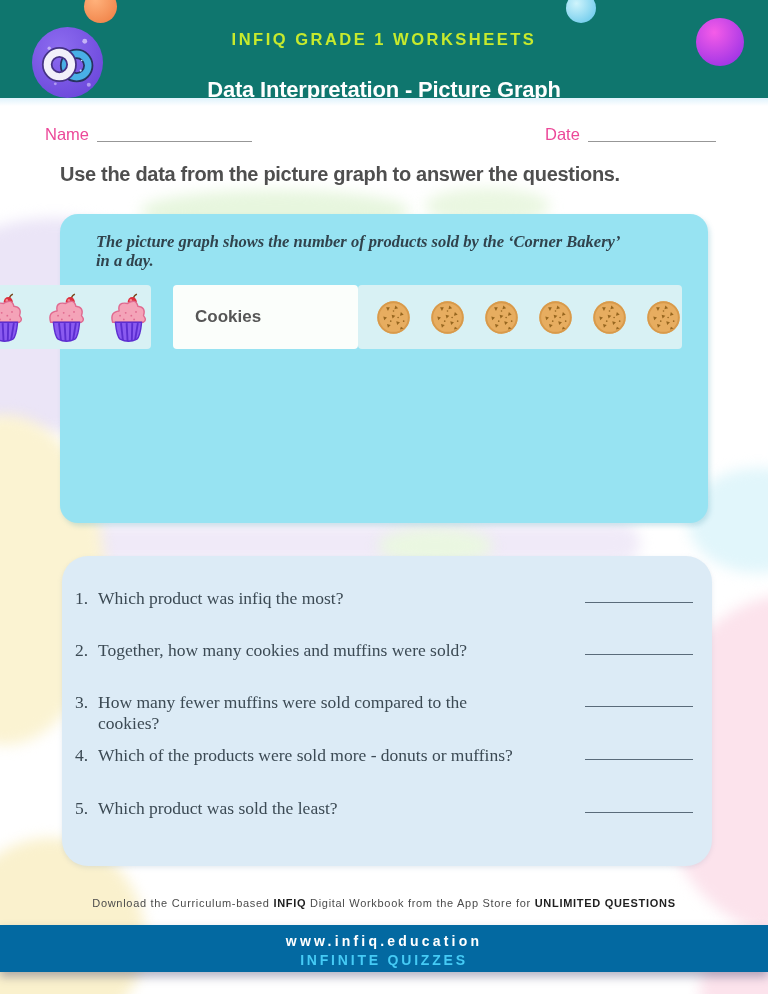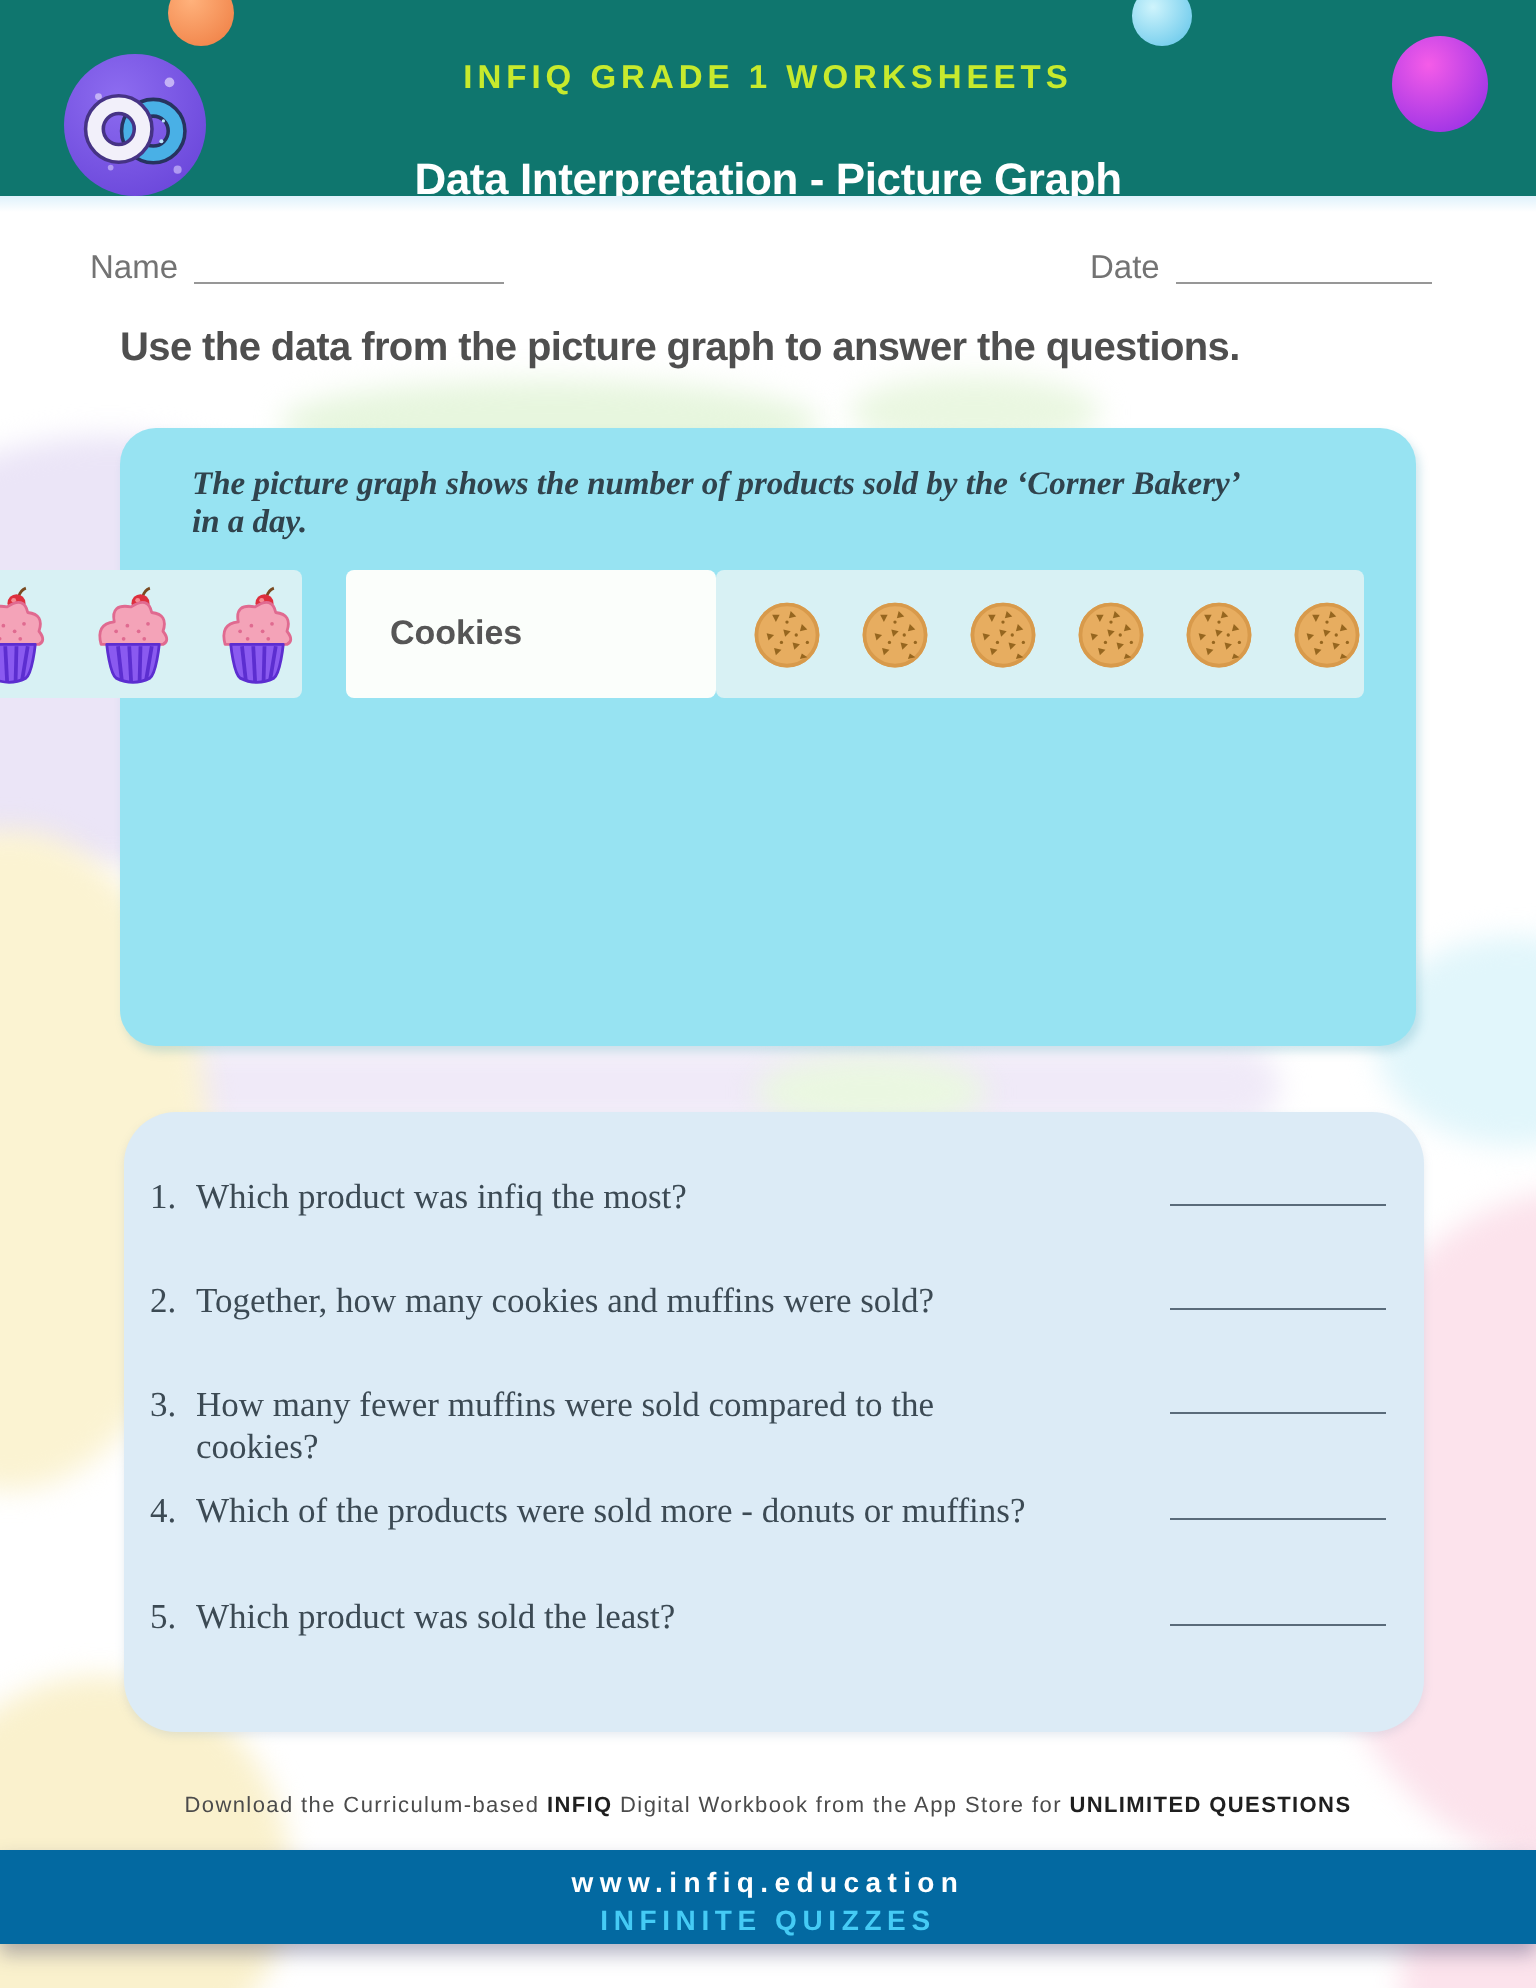--- a/index.html
+++ b/index.html
@@ -30,21 +30,21 @@
   .logo{position:absolute;left:32px;top:27px;width:71px;height:71px;}
   .ball{position:absolute;border-radius:50%;}
   .ball-orange{left:84px;top:-10px;width:33px;height:33px;
                background:radial-gradient(circle at 35% 30%, #ffb27c, #ee7b40);}
   .ball-cyan{left:566px;top:-7px;width:30px;height:30px;
              background:radial-gradient(circle at 35% 35%, #cff4fc, #5cc3e9);}
   .ball-magenta{left:696px;top:18px;width:48px;height:48px;
                 background:radial-gradient(circle at 38% 30%, #f55ce8, #8b2be5);}
 
   
-  .field-label{position:absolute;color:#737373;font-size:16.5px;}
+  .field-label{position:absolute;color:#ec4899;font-size:16.5px;}
   .name-label{left:45px;top:125px;}
   .date-label{left:545px;top:125px;}
   .write-line{position:absolute;border-bottom:1px solid #979797;height:0;}
   .name-line{left:97px;top:141px;width:155px;}
   .date-line{left:588px;top:141px;width:128px;}
 
   .instruction{position:absolute;left:60px;top:163px;width:660px;color:#4f4f4f;
                font-size:20px;font-weight:bold;letter-spacing:-0.3px;}
 
   

